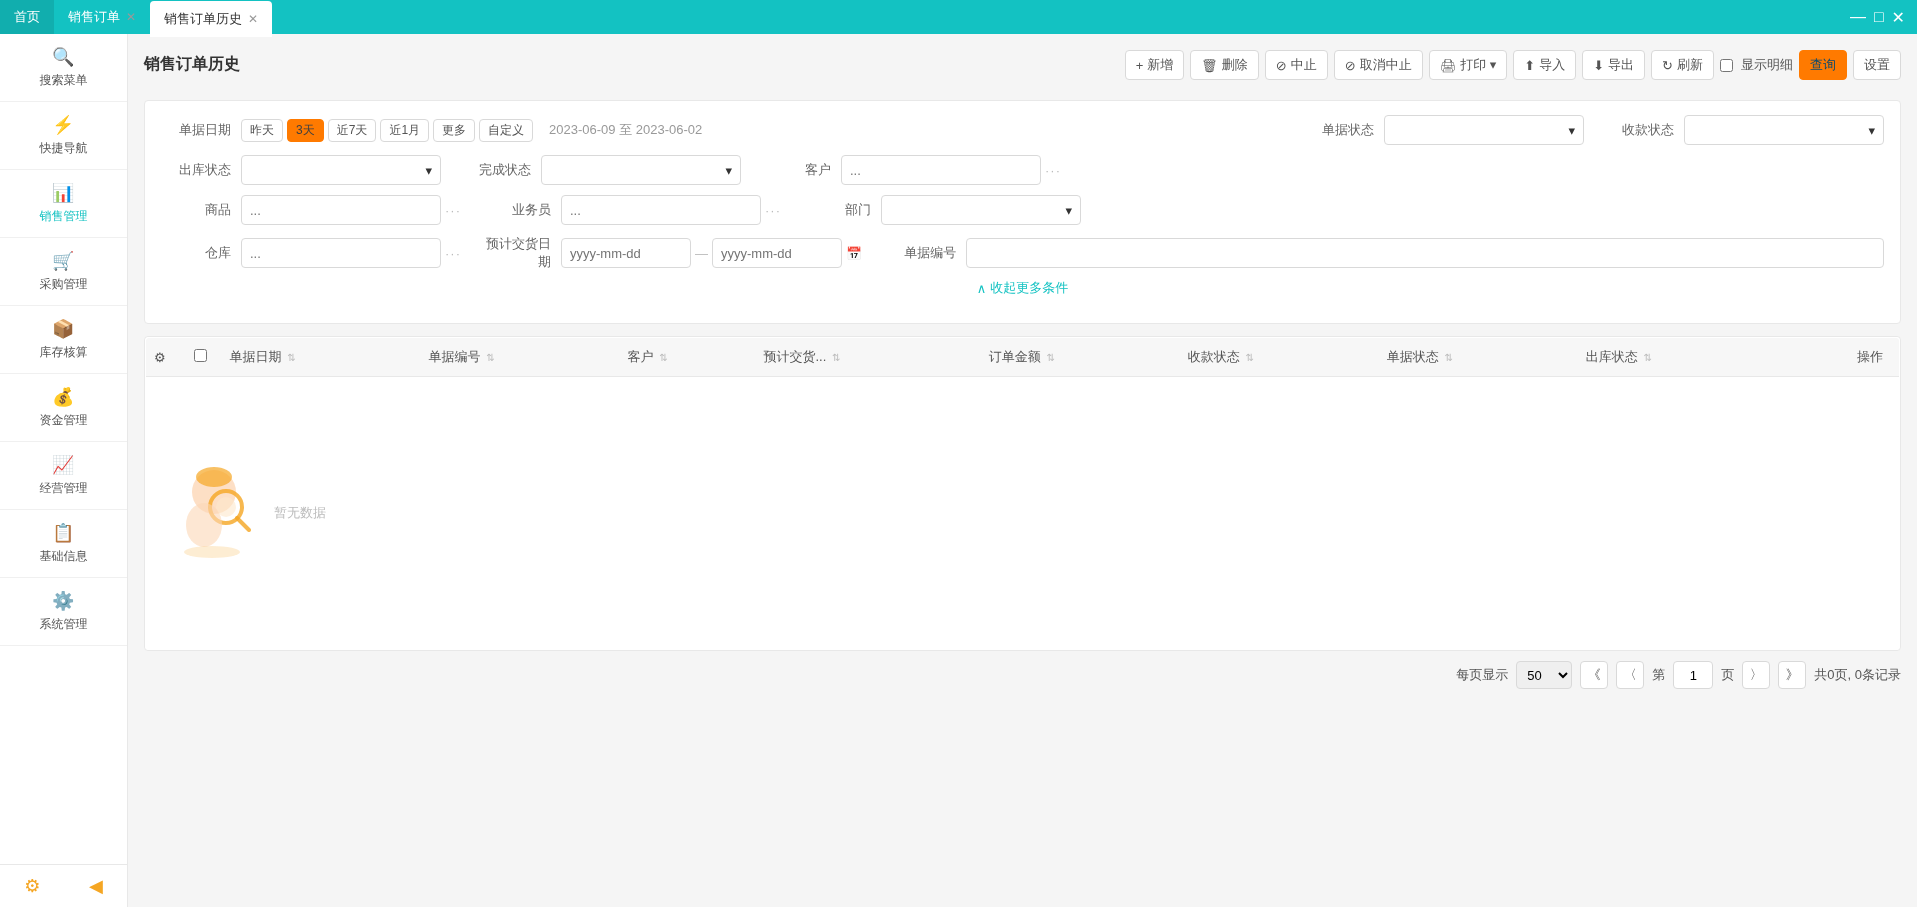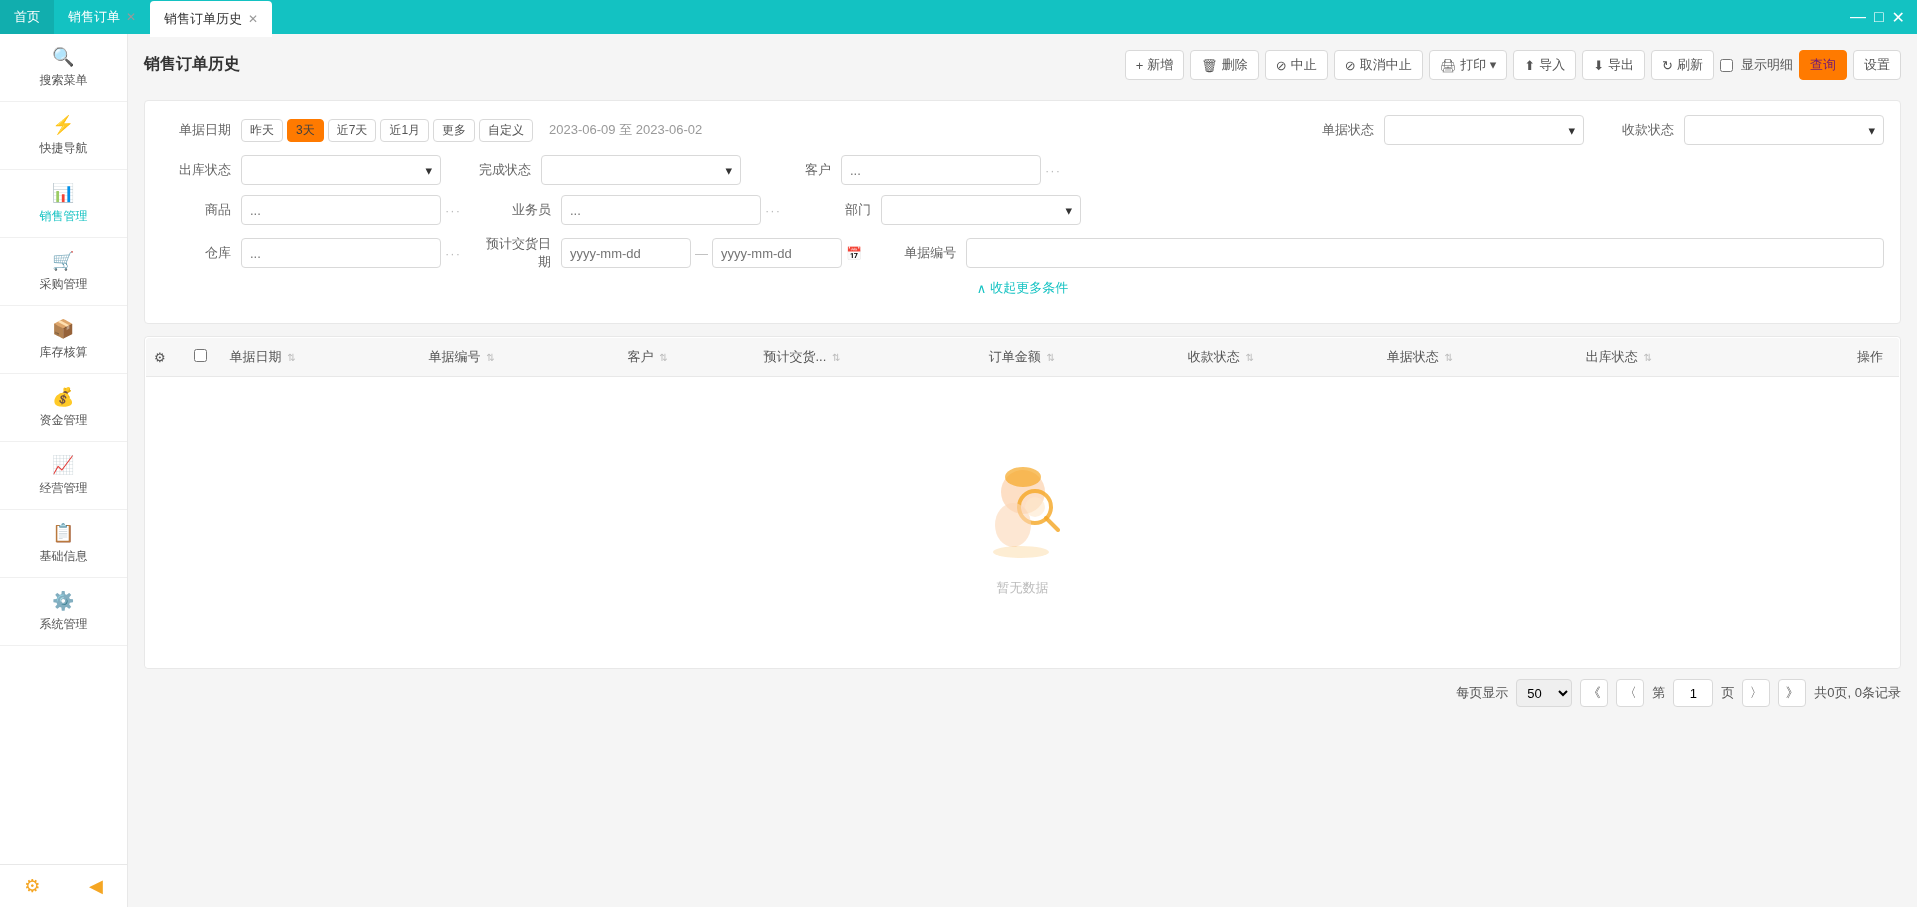--- a/index.html
+++ b/index.html
@@ -36,21 +36,21 @@
 
     
     .content-area { flex: 1; overflow-y: auto; background: #f5f5f5; padding: 16px; }
 
     
     .page-title { font-size: 16px; font-weight: bold; color: #333; margin-bottom: 12px; }
     .toolbar-btn {
       display: flex; align-items: center; gap: 4px; padding: 5px 10px; border: 1px solid #d9d9d9; border-radius: 4px;
       background: #fff; cursor: pointer; color: #555; font-size: 13px; white-space: nowrap;
     }
-    .toolbar-btn.primary { background: #ff7a00; border-color: #ff7a00; color: #701a75; }
+    .toolbar-btn.primary { background: #ff7a00; border-color: #ff7a00; color: #0c4a6e; }
     .display-check { display: flex; align-items: center; gap: 8px; cursor: pointer; color: #555; }
 
     
     .filter-panel {
       background: #fff; border-radius: 4px; padding: 14px 16px; margin-bottom: 12px; border: 1px solid #e8e8e8;
     }
     .filter-row { display: flex; align-items: center; margin-bottom: 10px; gap: 0; }
     .filter-label { width: 80px; text-align: right; padding-right: 10px; color: #666; flex-shrink: 0; }
     .filter-input {
       border: 1px solid #d9d9d9; border-radius: 4px; padding: 4px 8px; height: 30px; outline: none;
@@ -79,21 +79,21 @@
     .data-table th {
       padding: 10px 8px; text-align: left; font-weight: normal; color: #555;
       border-bottom: 1px solid #e8e8e8; white-space: nowrap; font-size: 13px;
     }
     .data-table th .sort-icon { color: #bbb; margin-left: 2px; font-size: 10px; }
     .data-table td { padding: 10px 8px; border-bottom: 1px solid #f0f0f0; color: #333; }
     .th-settings { width: 40px; }
     .th-checkbox { width: 36px; }
 
     
-    .empty-state { display: flex; flex-direction: column; align-items: center; padding: 60px 0; }
+    .empty-state { display: flex; flex-direction: row; align-items: center; padding: 60px 0; }
     .empty-text { color: #bbb; font-size: 13px; }
 
     
     .pagination-bar {
       display: flex; align-items: center; justify-content: flex-end; padding: 10px 0; gap: 8px; color: #555; font-size: 13px;
     }
     .page-size-select { border: 1px solid #d9d9d9; border-radius: 4px; padding: 2px 6px; height: 28px; }
     .page-btn { width: 28px; height: 28px; border: 1px solid #d9d9d9; border-radius: 4px; background: #fff; cursor: pointer; display: flex; align-items: center; justify-content: center; color: #555; }
     .page-input { width: 40px; height: 28px; border: 1px solid #d9d9d9; border-radius: 4px; text-align: center; }
 

